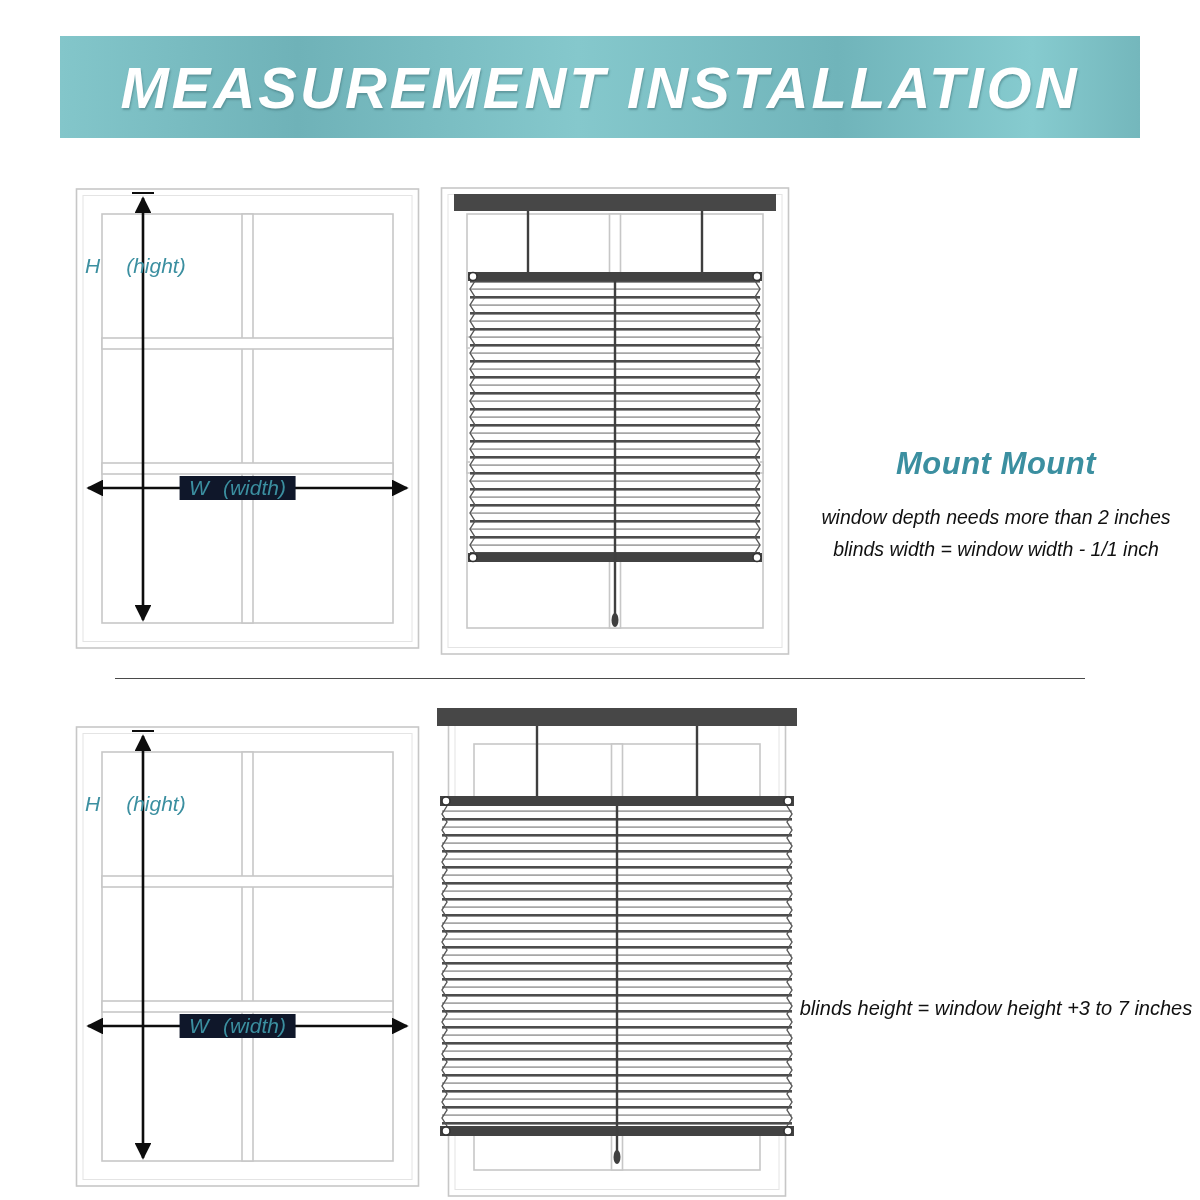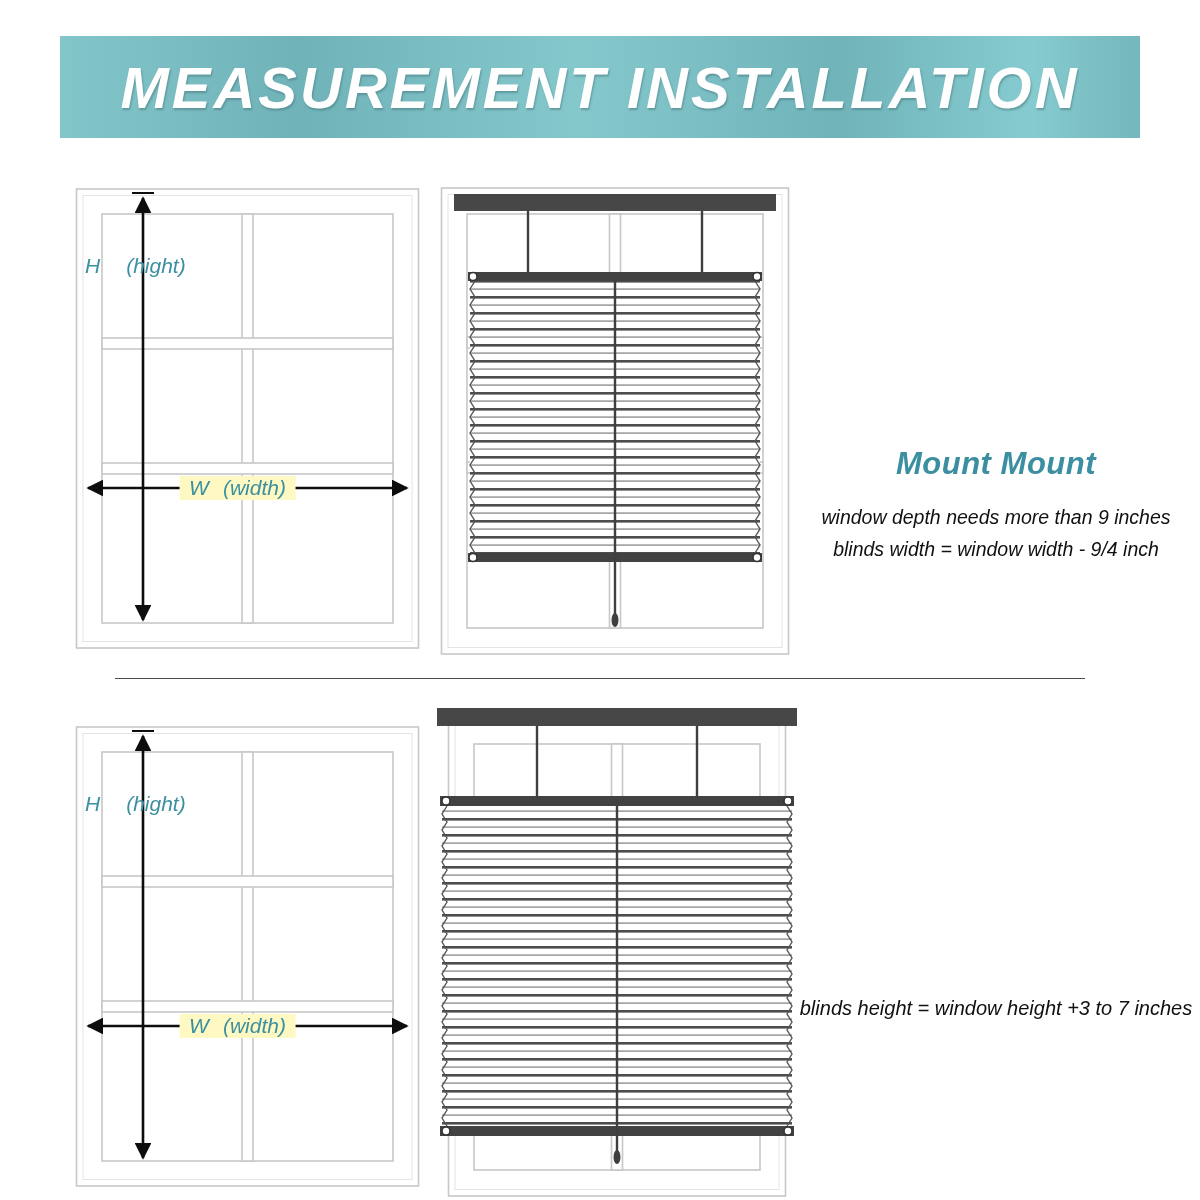--- a/index.html
+++ b/index.html
@@ -33,21 +33,21 @@
   .fr2{fill:none;stroke:#e4e4e4;stroke-width:1;}
   .arrow{stroke:#0d0d0d;stroke-width:2.6;}
   .arrow-thin{stroke:#0d0d0d;stroke-width:2;}
   .cord{stroke:#3f3f3f;stroke-width:2.4;}
   .knob{fill:#ffffff;stroke:#333333;stroke-width:1.6;}
   .zig{fill:none;stroke:#555555;stroke-width:1.4;}
 
   
   .hlabel,.wlabel{position:absolute;color:var(--accent);font-size:21px;white-space:nowrap;}
   .hlabel{transform:translateY(-50%);}
-  .wlabel{background:#fef9c3;padding:0 10px;transform:translate(-50%,-50%);}
+  .wlabel{background:#0f172a;padding:0 10px;transform:translate(-50%,-50%);}
   .gap{display:inline-block;width:26px;}
   .gap-s{display:inline-block;width:14px;}
 
   
   .caption{position:absolute;text-align:center;color:#101010;}
   .caption h2{color:var(--accent);font-size:31px;font-weight:700;margin:0 0 24px 0;letter-spacing:0.5px;}
   .caption p{font-size:19.5px;margin:9px 0;}
   .caption-inside{left:793px;top:438px;width:406px;}
   .caption-outside{left:793px;top:983px;width:406px;}
   .caption-outside p{font-size:20px;margin:6px 0;}
@@ -128,22 +128,22 @@
         <circle class="knob" cx="33" cy="373.5" r="4"></circle>
         <circle class="knob" cx="317" cy="373.5" r="4"></circle>
         <line class="cord" x1="175" y1="97" x2="175" y2="430"></line>
         <ellipse cx="175" cy="436" rx="3.5" ry="7" fill="#3f3f3f"></ellipse>
       </g>
     </svg>
   </div>
 
   <div class="caption caption-inside">
     <h2>Mount Mount</h2>
-    <p>window depth needs more than 9 inches</p>
-    <p>blinds width = window width - 9/4 inch</p>
+    <p>window depth needs more than 2 inches</p>
+    <p>blinds width = window width - 1/1 inch</p>
   </div>
 
   <hr class="divider">
 
   <div class="win-measure win-b">
     <svg viewBox="0 0 345 470" preserveAspectRatio="none">
       <g>
         <rect class="fr" x="1.5" y="9" width="342" height="459"></rect>
         <rect class="fr2" x="8" y="15.5" width="329" height="446"></rect>
         <rect class="fr" x="27" y="34" width="291" height="409"></rect>

